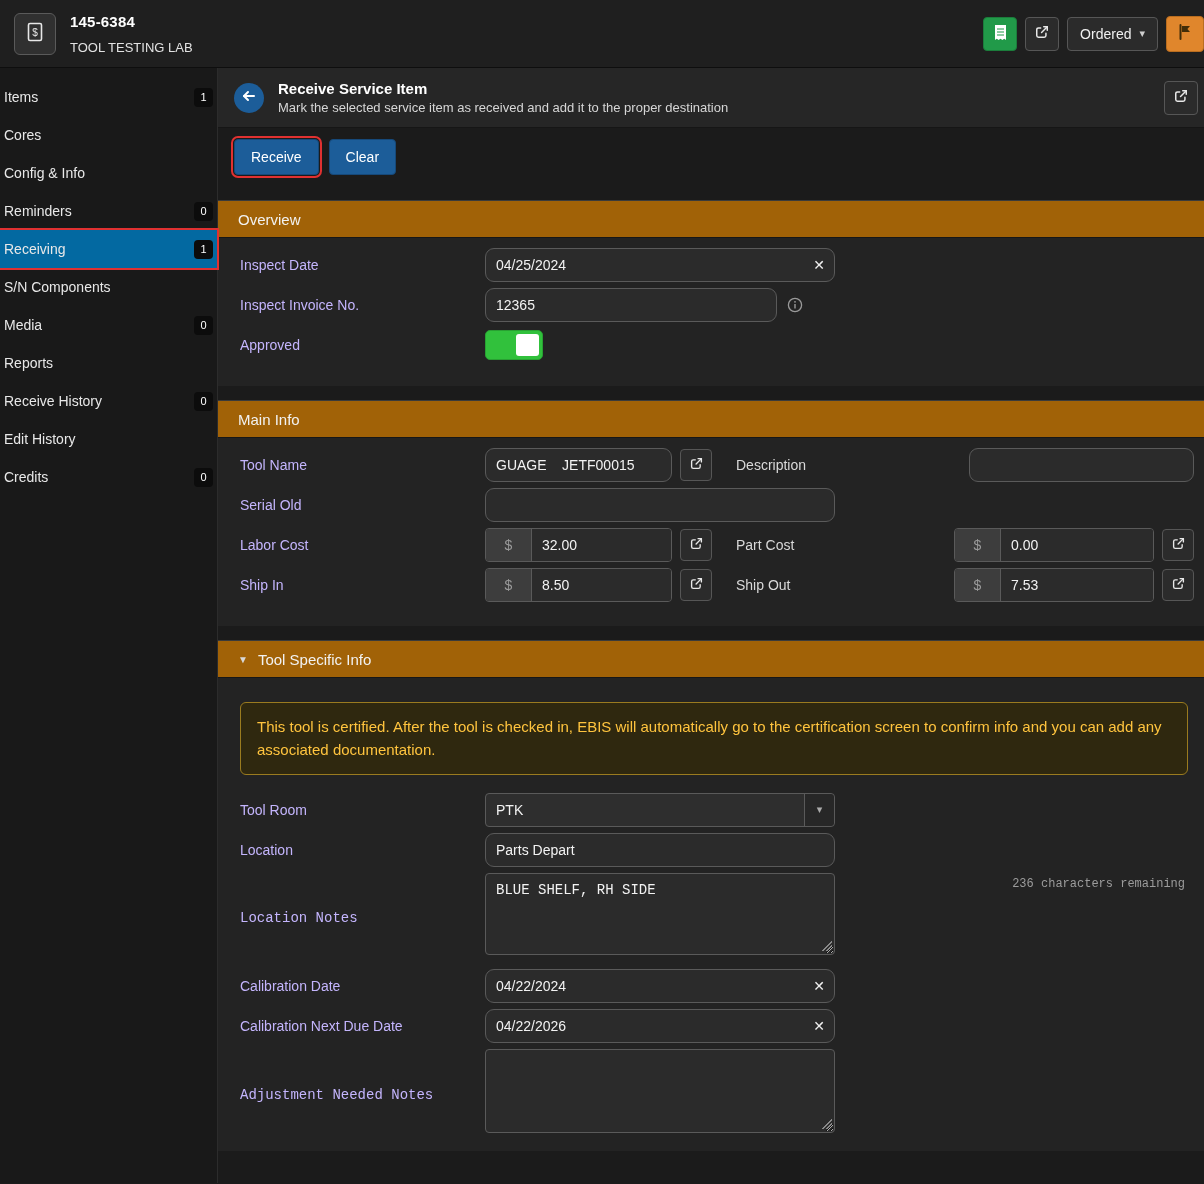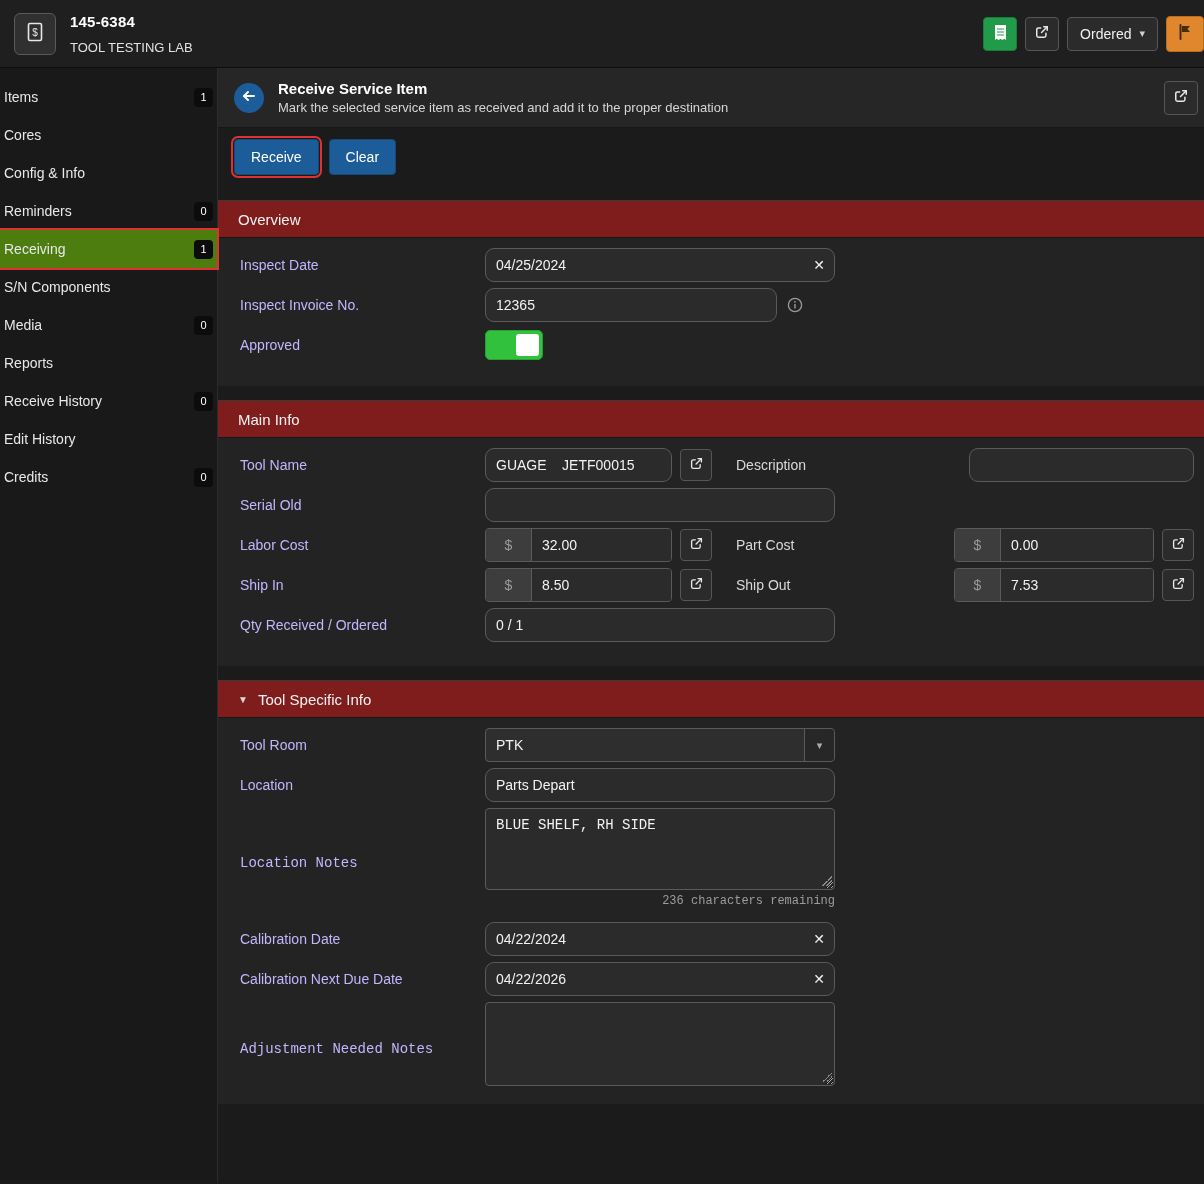--- a/index.html
+++ b/index.html
@@ -44,21 +44,21 @@
 
   
   .sidebar {
     width:218px; flex-shrink:0; background:#191919; padding-top:10px;
     border-right:1px solid #2c2c2c;
   }
   .nav-item {
     height:38px; display:flex; align-items:center; padding:0 4px;
     font-size:14px; color:#e8e8e8; cursor:pointer;
   }
-  .nav-item.active { background:#4d7c0f; }
+  .nav-item.active { background:#0369a1; }
   .nav-item.highlight { outline:2px solid #e03131; outline-offset:0; position:relative; z-index:2; }
   .badge {
     margin-left:auto; min-width:19px; height:19px; background:#0c0c0c; color:#ffffff;
     font-size:11px; border-radius:4px; display:flex; align-items:center;
     justify-content:center; padding:0 4px;
   }
 
   
   .main { flex:1; background:#1b1b1b; display:flex; flex-direction:column; }
 
@@ -78,21 +78,21 @@
   .actions-row { padding:11px 16px; background:#1b1b1b; display:flex; gap:10px; }
   .btn-primary {
     height:36px; background:#1c5d99; color:#ffffff; border:1px solid #16497a;
     border-radius:4px; font-size:14px; padding:0 16px; cursor:pointer; font-family:inherit;
   }
   .btn-primary.red-outline { outline:2px solid #e03131; outline-offset:1px; }
 
   .section { margin-top:14px; }
   .section:first-of-type { margin-top:2px; }
   .section-header {
-    height:38px; background:#7f1d1d; display:flex; align-items:center;
+    height:38px; background:#a16207; display:flex; align-items:center;
     padding:8px 20px; font-size:15px; color:#f2f2f2;
     border-top:1px solid #3a3a3a; border-bottom:1px solid #171717;
   }
   .section-header.collapsible { cursor:pointer; }
   .collapse-caret { font-size:10px; margin-right:10px; color:#d8d8d8; }
   .section-body { background:#232323; padding:10px 6px 18px 22px; }
 
   .row { display:flex; align-items:center; min-height:34px; margin-bottom:6px; }
   .row.top { align-items:center;font-family:Liberation Mono, monospace; }
   .row.top .label { padding-top:9px; }
@@ -170,21 +170,21 @@
   }
   .ta.h78 { height:82px; }
   .ta.h80 { height:84px; }
   .ta-wrap::after {
     content:""; position:absolute; right:3px; bottom:4px; width:10px; height:10px;
     pointer-events:none;
     background:linear-gradient(135deg, transparent 50%, #8a8a8a 50%, #8a8a8a 58%,
       transparent 58%, transparent 70%, #8a8a8a 70%, #8a8a8a 78%, transparent 78%);
   }
   .char-note { width:350px; text-align:right; font-size:12px; color:#9c9c9c; margin-top:4px; }
-  .col { display:flex; flex-direction:column; }
+  .col { display:flex; flex-direction:row; }
 </style>
 </head>
 <body>
 
 <div class="topbar">
   <div class="app-icon-box">
     <span>
       <svg width="18" height="20" viewBox="0 0 18 20">
           <rect x="2.5" y="1.5" width="13" height="17" rx="1.5" fill="none" stroke="#e8e8e8" stroke-width="1.6"></rect>
           <text x="9" y="14" text-anchor="middle" font-size="10" fill="#e8e8e8" font-family="sans-serif">$</text>
@@ -416,33 +416,30 @@
           <button class="icon-btn" style="margin-right:4px;">
             <span>
               <svg width="13" height="13" viewBox="0 0 16 16" fill="none" stroke="currentColor" stroke-width="1.7" stroke-linecap="round" stroke-linejoin="round">
                   <path d="M6.5 3.5H4a2 2 0 0 0-2 2V12a2 2 0 0 0 2 2h6.5a2 2 0 0 0 2-2V9.5"></path>
                   <path d="M10 2h4v4"></path>
                   <path d="M14 2 7.5 8.5"></path>
                 </svg>
             </span>
           </button>
         </div>
-        <div class="row">
-          <div class="label">Qty Received / Ordered</div>
-          <input class="tb w350" value="0 / 1" style="">
-        </div>
       </div>
     </div>
 
     <div class="section">
       <div class="section-header collapsible">
         <span class="collapse-caret">▼</span>
         <span>Tool Specific Info</span>
       </div>
       <div class="section-body">
+        <div class="alert">This tool is certified. After the tool is checked in, EBIS will automatically go to the certification screen to confirm info and you can add any associated documentation.</div>
 
         <div class="row">
           <div class="label">Tool Room</div>
           <div class="select">
             <span>PTK</span>
             <span class="caret-box">▾</span>
           </div>
         </div>
 
         <div class="row">

